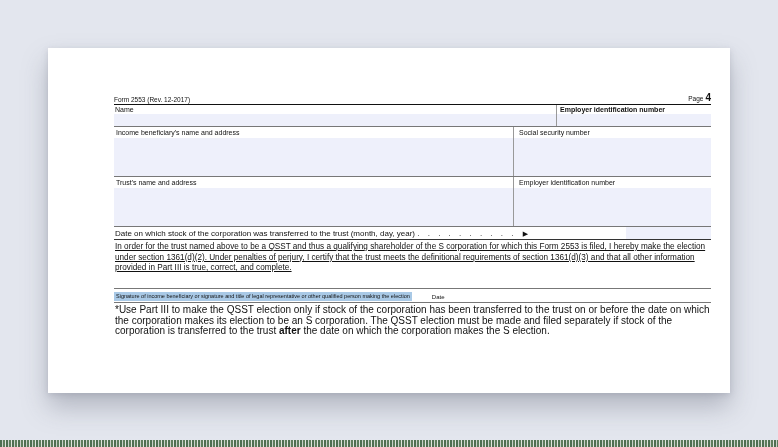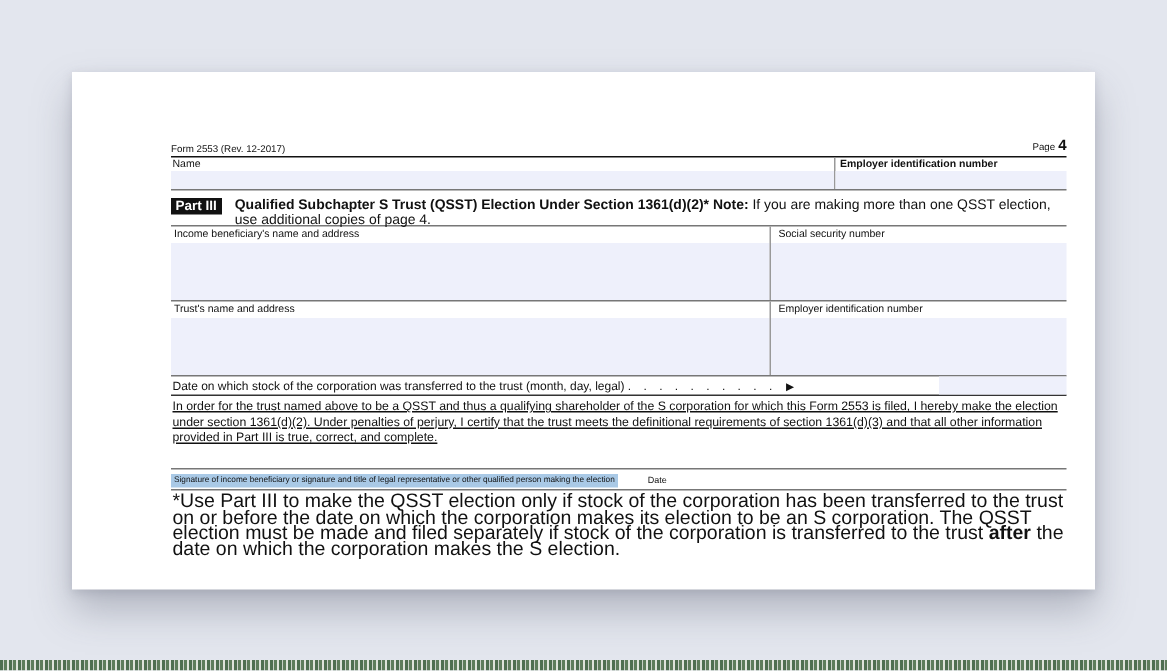--- a/index.html
+++ b/index.html
@@ -59,21 +59,21 @@
   .date-row .arrow { font-size: 7px; margin-left: 4px; }
   .date-row .fillbox { width: 85px; background: #eef0fb; }
   .para { font-size: 8.2px; line-height: 10.6px; padding: 2px 1px 0 1px; height: 45px; text-decoration: underline; }
   .sig-row { display: flex; height: 13px; align-items: flex-end; border-top: 1px solid #777; margin-top: 3px; }
   .sig-row .sig {
     font-size: 5.5px; background: #a9c9e6; padding: 1px 2px; line-height: 7px; white-space: nowrap;
     margin-left: 0;
   }
   .sig-row .date { font-size: 6px; margin-left: 20px; line-height: 8px; }
   .sig-line { border-bottom: 1px solid #777; margin-top: 1px; }
-  .note { font-size: 13px; line-height: 10.6px; padding: 2px 1px 0 1px; }
+  .note { font-size: 10px; line-height: 10.6px; padding: 2px 1px 0 1px; }
   .note b { font-weight: bold; }
   .stripe {
     position: absolute; left: 0; right: 0; top: 440px; height: 7px;
     background: repeating-linear-gradient(90deg, #4f6e51 0 2px, #c9d0c8 2px 3px, #5e7c5c 3px 5px, #dfe3dc 5px 6px);
   }
 </style>
 </head>
 <body>
 
 <div class="page">
@@ -88,26 +88,20 @@
       <div class="name-cell">
         <div class="lbl">Name</div>
         <div class="fill"></div>
       </div>
       <div class="ein-cell">
         <div class="lbl b">Employer identification number</div>
         <div class="fill"></div>
       </div>
     </div>
 
-    <div class="part-row">
-      <span class="part-badge">Part III</span>
-      <div class="part-text">
-        <b>Qualified Subchapter S Trust (QSST) Election Under Section 1361(d)(2)*</b> <b>Note:</b><span> If you are making more than one QSST election, use additional copies of page 4.</span>
-      </div>
-    </div>
 
     <div class="grid-row">
       <div class="l">
         <div class="lbl">Income beneficiary's name and address</div>
         <div class="fill"></div>
       </div>
       <div class="r">
         <div class="lbl">Social security number</div>
         <div class="fill"></div>
       </div>
@@ -119,21 +113,21 @@
         <div class="fill"></div>
       </div>
       <div class="r">
         <div class="lbl">Employer identification number</div>
         <div class="fill"></div>
       </div>
     </div>
 
     <div class="date-row">
       <div class="t">
-        <span>Date on which stock of the corporation was transferred to the trust (month, day, legal)</span>
+        <span>Date on which stock of the corporation was transferred to the trust (month, day, year)</span>
         <span class="dots">. . . . . . . . . .</span>
         <span class="arrow">▶</span>
       </div>
       <div class="fillbox"></div>
     </div>
 
     <div class="para">In order for the trust named above to be a QSST and thus a qualifying shareholder of the S corporation for which this Form 2553 is filed, I hereby make the election under section 1361(d)(2). Under penalties of perjury, I certify that the trust meets the definitional requirements of section 1361(d)(3) and that all other information provided in Part III is true, correct, and complete.</div>
 
     <div class="sig-row">
       <span class="sig">Signature of income beneficiary or signature and title of legal representative or other qualified person making the election</span>

